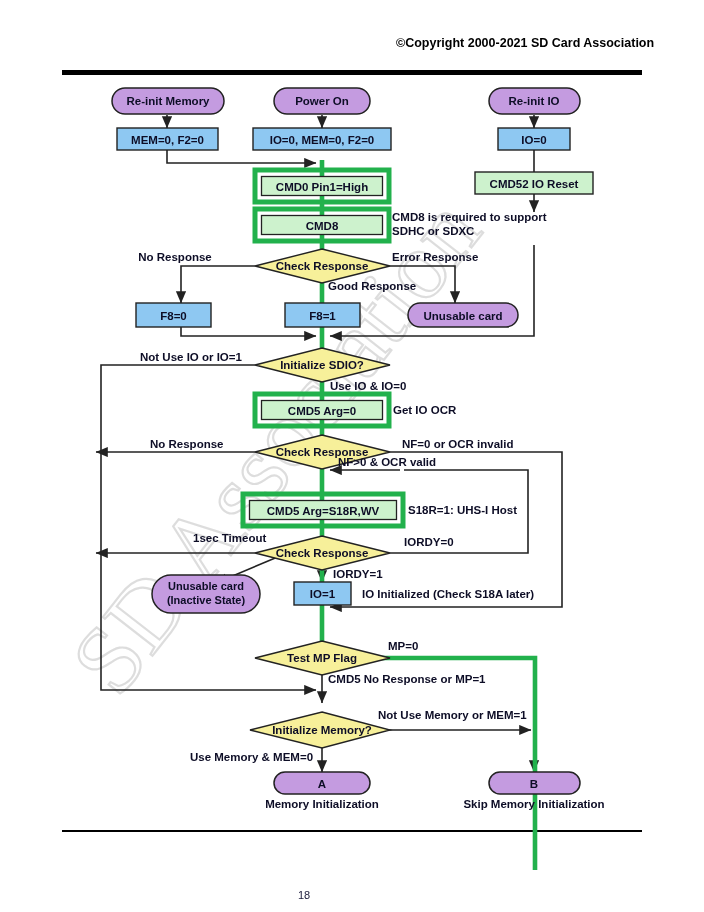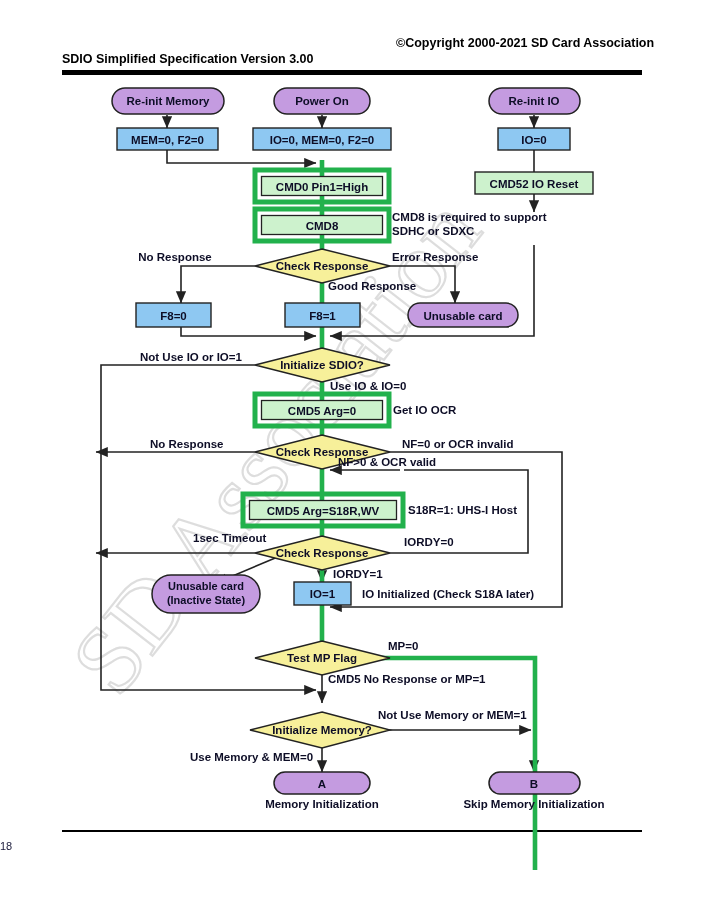--- a/index.html
+++ b/index.html
@@ -2,34 +2,33 @@
 <html><head>
 <meta charset="utf-8">
 <style>
   html,body{margin:0;padding:0;background:#ffffff;}
   body{width:704px;height:912px;font-family:"Liberation Sans",sans-serif;position:relative;overflow:hidden;}
   .page{position:relative;width:704px;height:912px;background:#fff;}
   .hdr-copy{position:absolute;left:396px;top:36px;font-size:12.5px;font-weight:bold;color:#000;white-space:nowrap;}
   .hdr-title{position:absolute;left:62px;top:52px;font-size:12.5px;font-weight:bold;color:#000;white-space:nowrap;}
   .hdr-rule{position:absolute;left:62px;top:70px;width:580px;height:5px;background:#000;}
   .ftr-rule{position:absolute;left:62px;top:830px;width:580px;height:1.5px;background:#000;}
-  .ftr-page{position:absolute;left:0;top:840px;width:608px;text-align:left;font-size:11px;color:#1a1a3a;}
+  .ftr-page{position:absolute;left:0;top:889px;width:608px;text-align:center;font-size:11px;color:#1a1a3a;}
   svg.flow{position:absolute;left:0;top:0;width:704px;height:912px;}
   .lbl{font-family:"Liberation Sans",sans-serif;font-size:11.5px;font-weight:bold;fill:#0d0d26;}
   .nlbl{font-family:"Liberation Sans",sans-serif;font-size:11.5px;font-weight:bold;fill:#0d0d26;text-anchor:middle;}
   .nlbl2{font-family:"Liberation Sans",sans-serif;font-size:11px;font-weight:bold;fill:#0d0d26;text-anchor:middle;}
   .wm{font-family:"Liberation Serif",serif;font-size:96px;fill:none;stroke:#d8d8d8;stroke-width:2.2;opacity:.85;}
 </style>
 </head>
 <body>
 
 <div class="page">
 
   <div class="hdr-copy">©Copyright 2000-2021 SD Card Association</div>
-  <div class="hdr-title">SDIO Simplified Specification Version 3.00</div>
   <div class="hdr-rule"></div>
   <div class="ftr-rule"></div>
   <div class="ftr-page">18</div>
 
   <svg class="flow" viewBox="0 0 704 912">
     <defs>
       <marker id="ah" markerWidth="9" markerHeight="9" refX="7.4" refY="3.2" orient="auto">
         <path d="M0,0 L7.6,3.2 L0,6.4 z" fill="#222"></path>
       </marker>
       <marker id="ahg" markerWidth="9" markerHeight="9" refX="7.4" refY="3.2" orient="auto">

